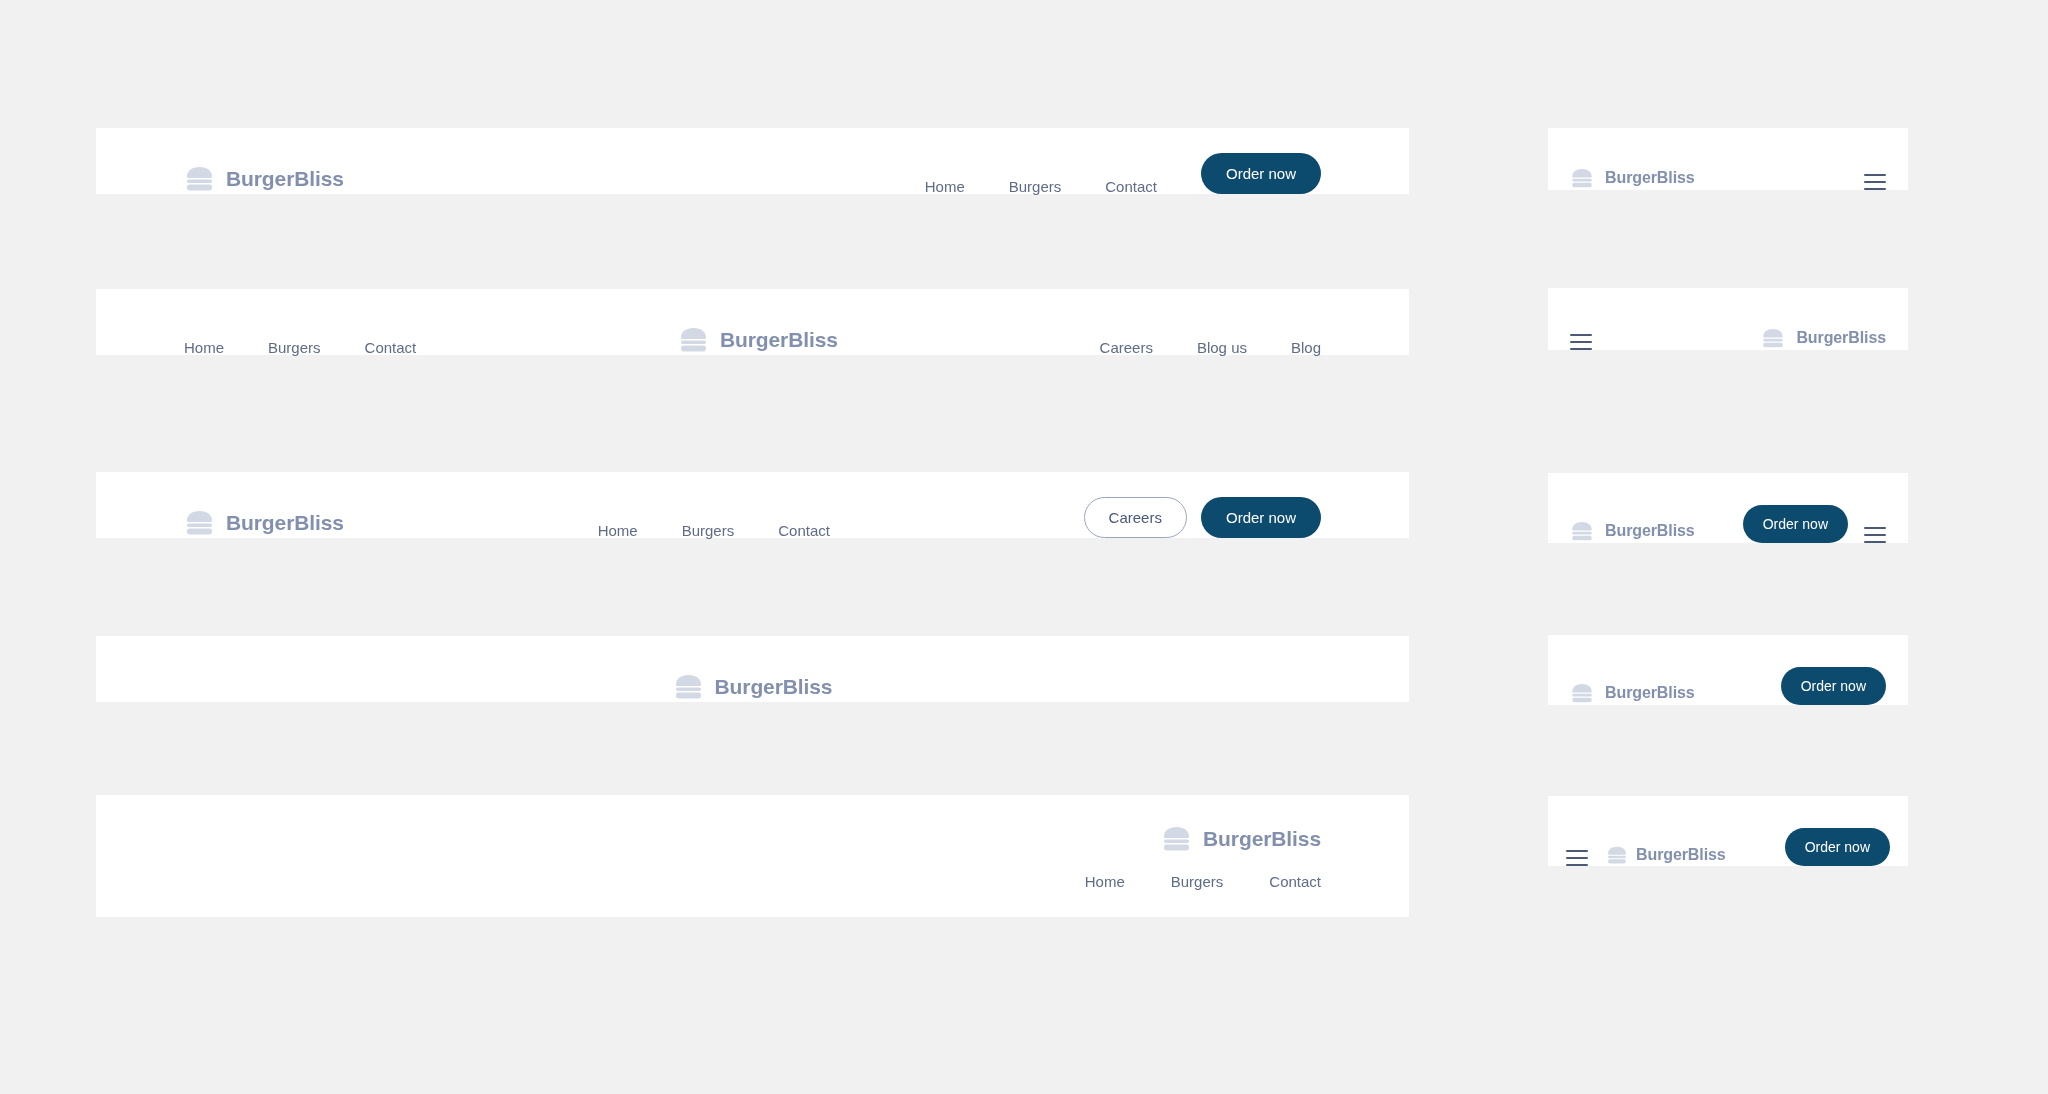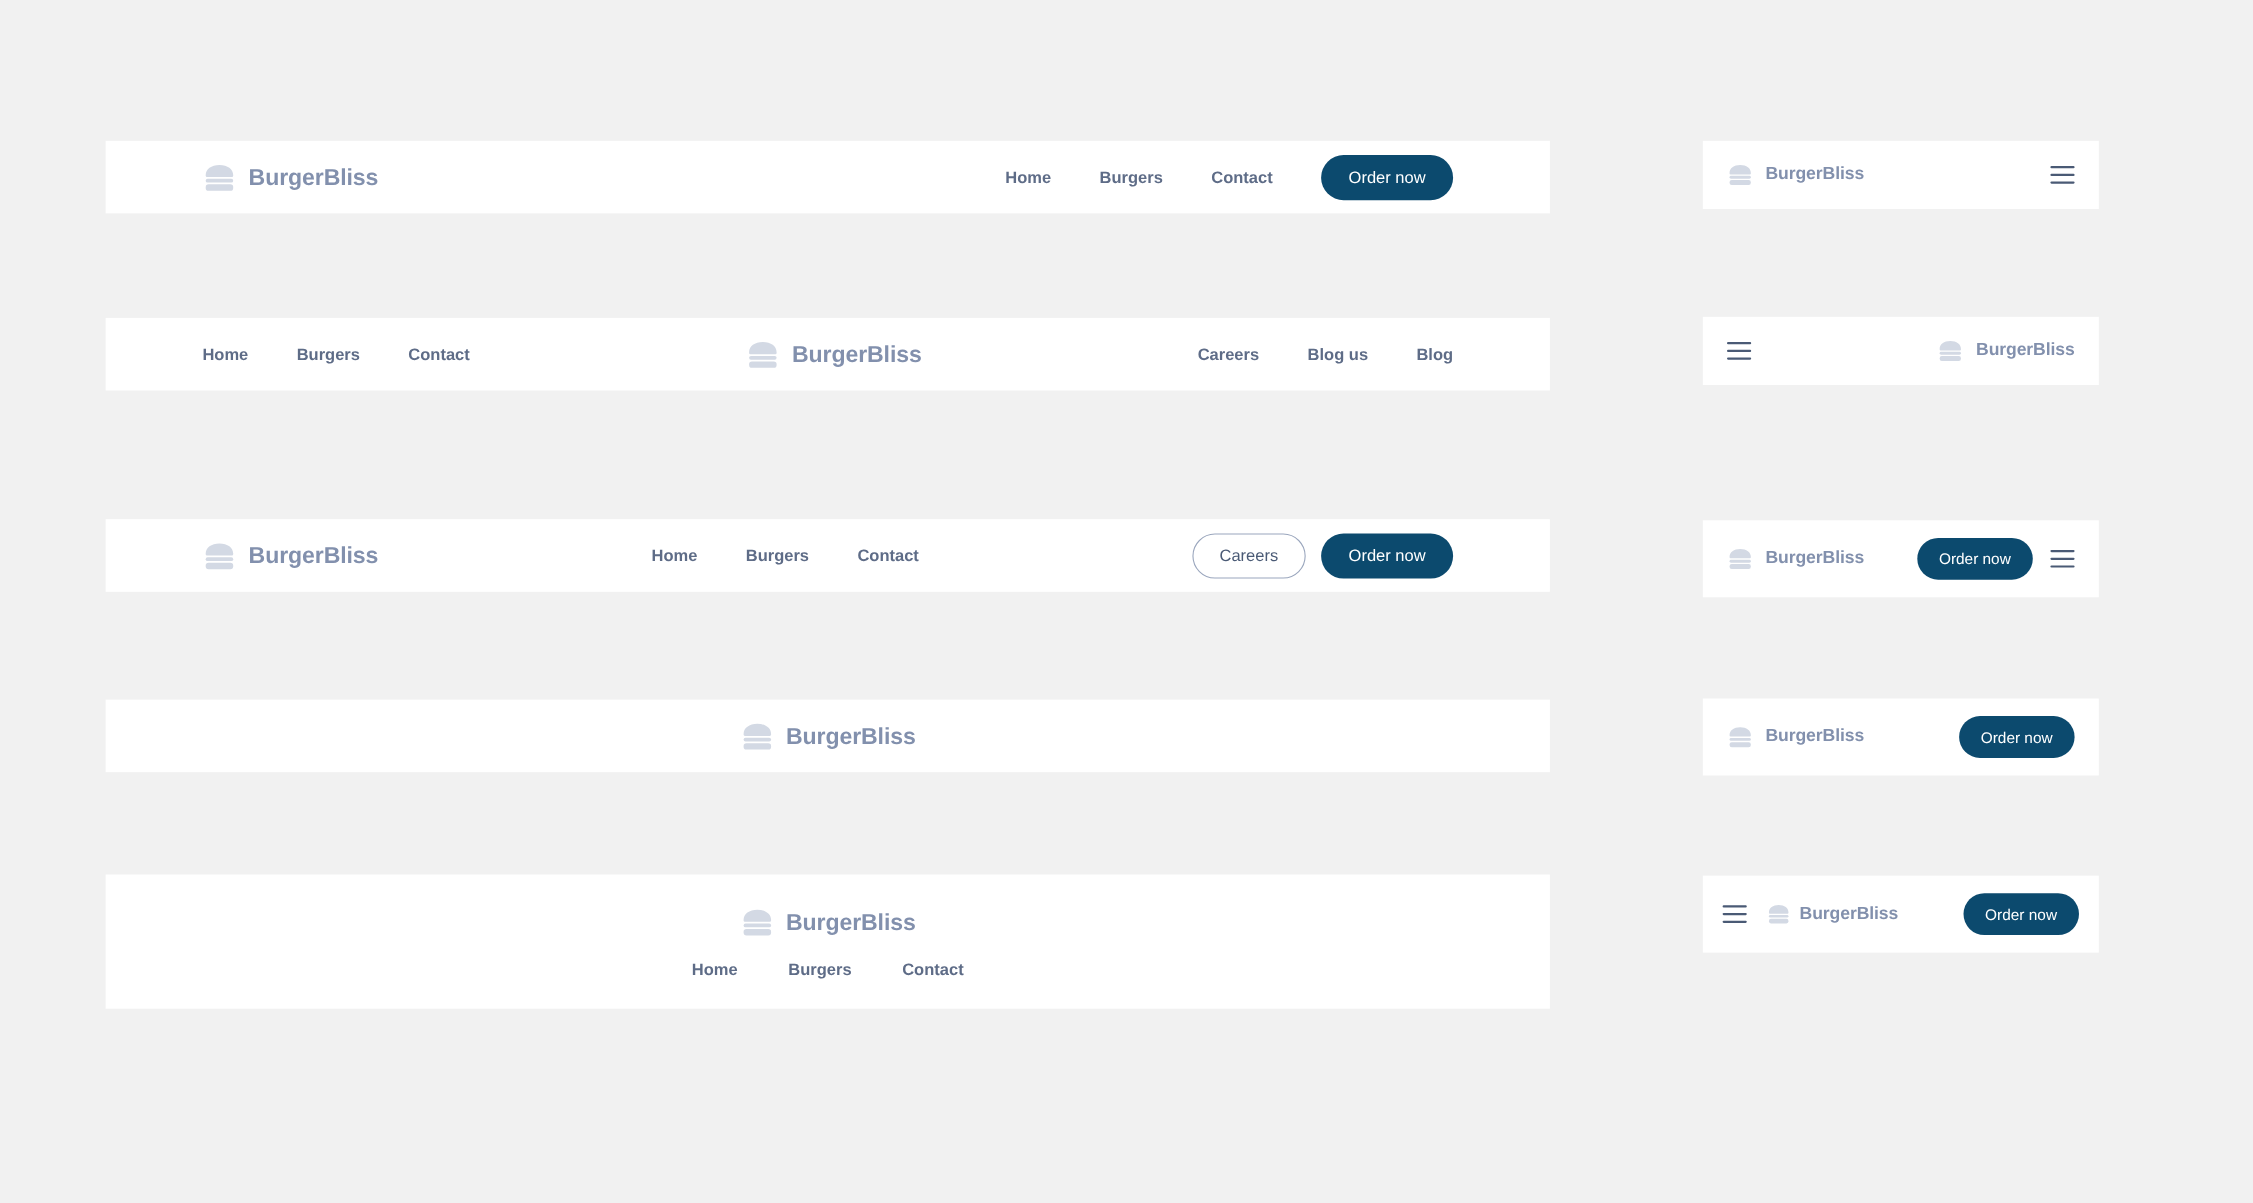--- a/index.html
+++ b/index.html
@@ -17,21 +17,21 @@
     width: 2048px;
     height: 1094px;
     background: #f1f1f1;
   }
 
   
   .bar {
     position: absolute;
     background: #ffffff;
     display: flex;
-    align-items: center;
+    align-items: flex-end;
   }
 
   
   .logo {
     display: inline-flex;
     align-items: center;
     gap: 11px;
     white-space: nowrap;
   }
   .logo-mark {
@@ -46,21 +46,20 @@
     line-height: 1;
   }
   .logo.sm .logo-text { font-size: 16px; }
 
   
   .nav {
     display: flex;
     align-items: center;
     gap: 44px;
     white-space: nowrap;
-    font-weight: bold;
   }
   .nav-link {
     font-size: 15px;
     color: #5e6c87;
     text-decoration: none;
     line-height: 1;
     cursor: pointer;
   }
 
   

